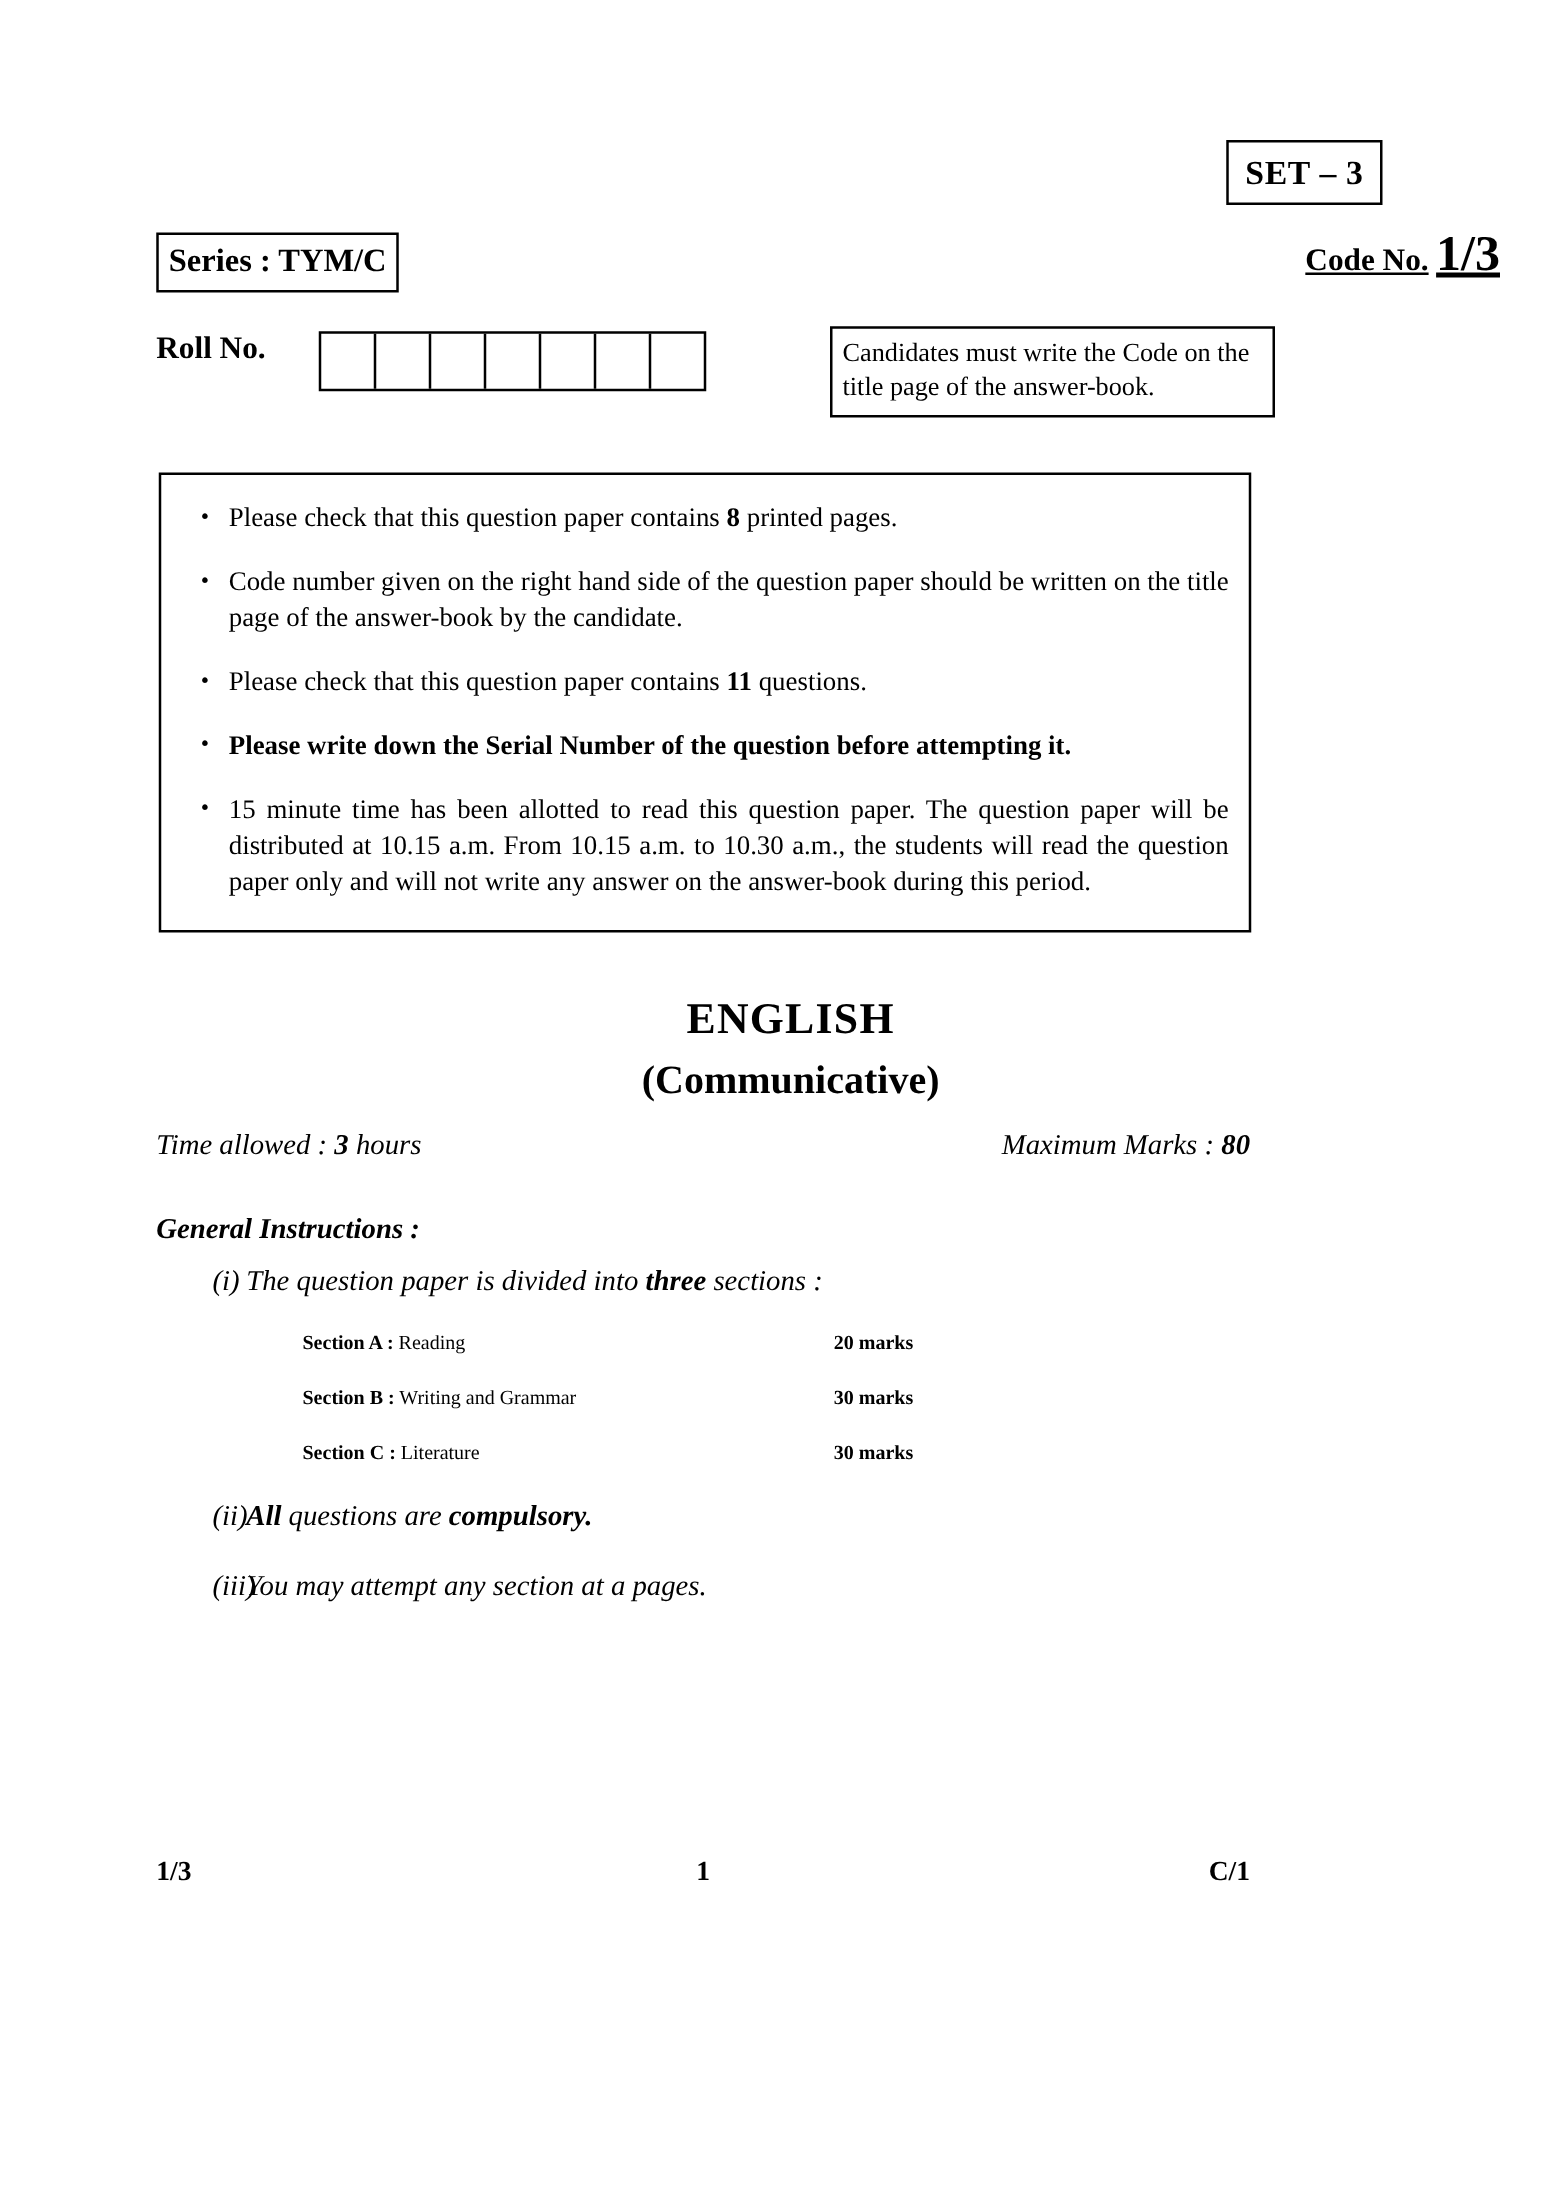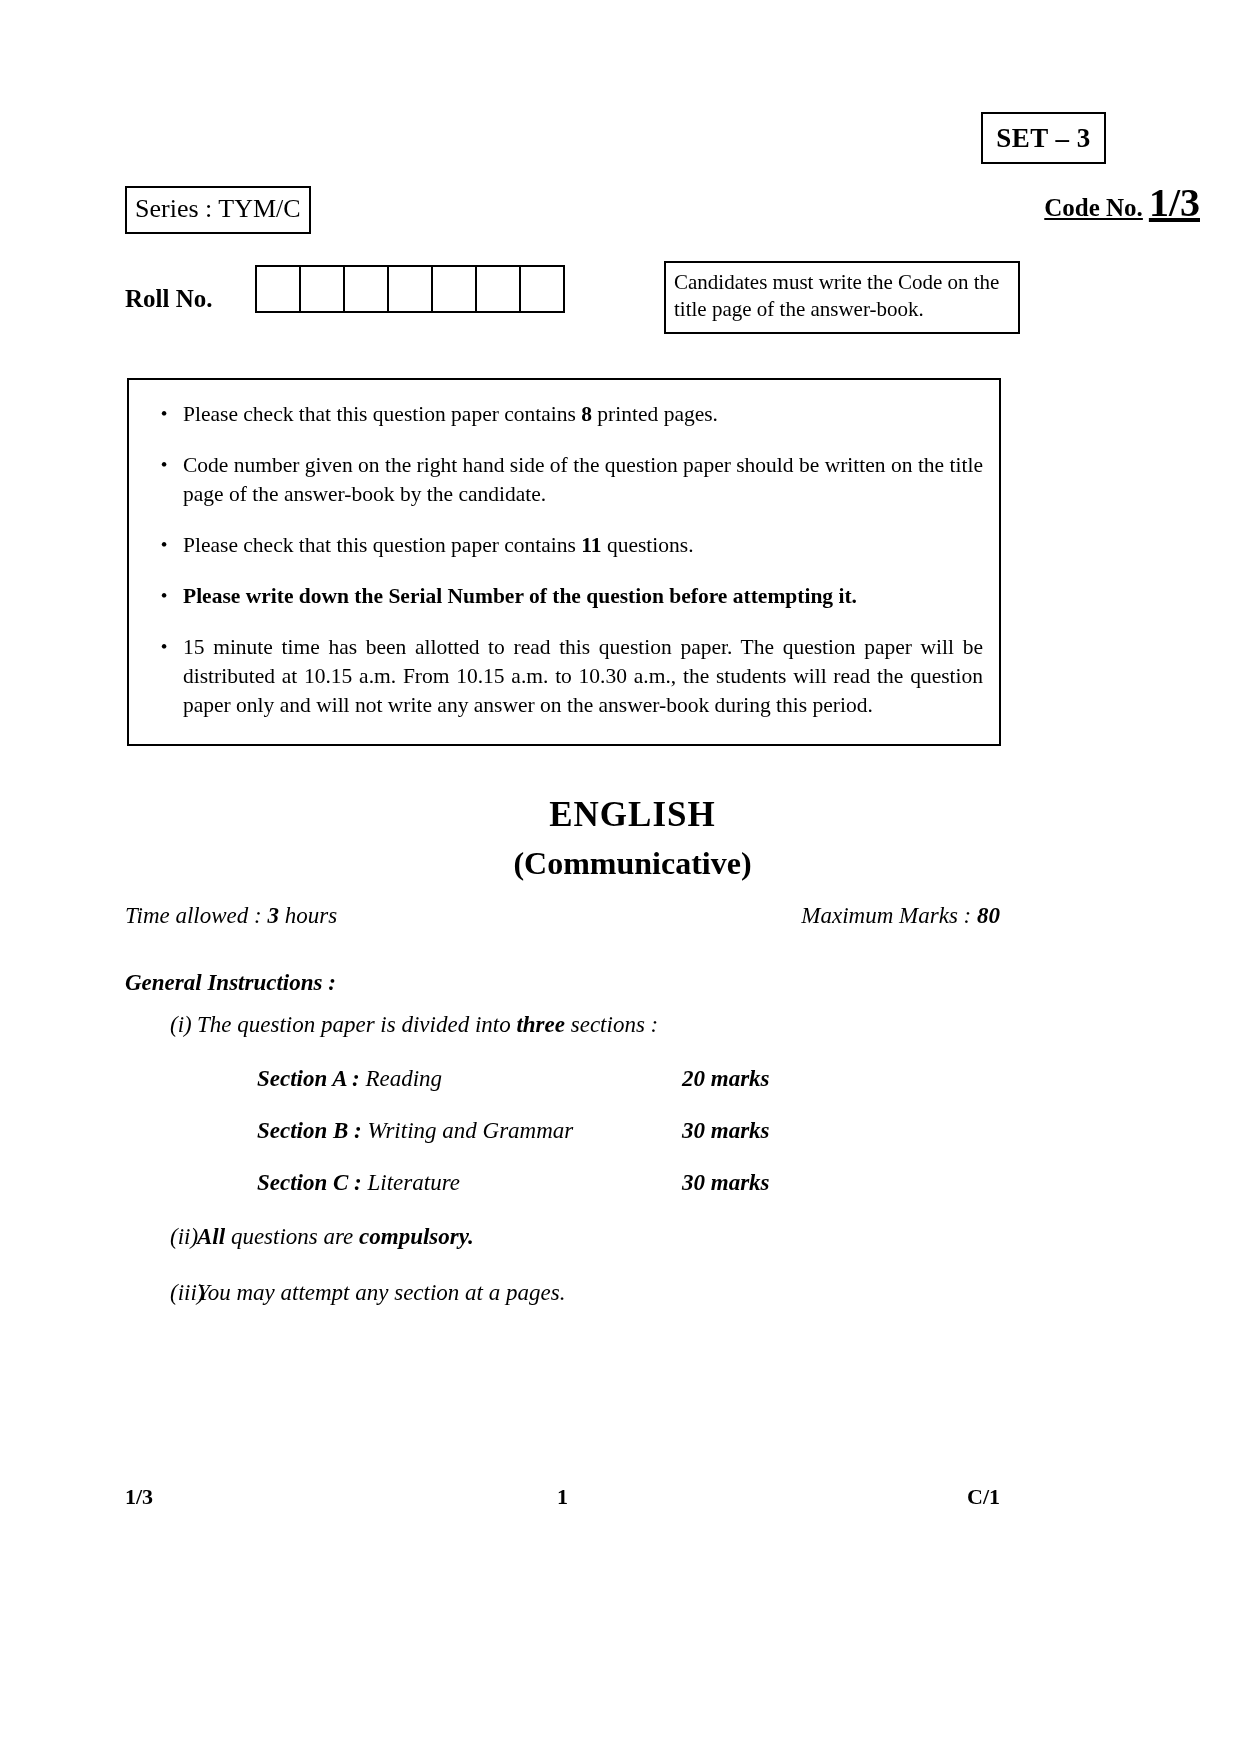--- a/index.html
+++ b/index.html
@@ -43,21 +43,21 @@
   
   .series-box {
     position: absolute;
     left: 113px;
     top: 186px;
     height: 38px;
     padding: 2px 8px 4px 8px;
     border: 2px solid #000;
     display: flex;
     align-items: center;
-    font-weight: normal;
+    font-weight: bold;
     font-size: 26px;
   }
 
   
   .code-no {
     position: absolute;
     right: 53px;
     top: 183px;
     display: flex;
     align-items: baseline;
@@ -74,21 +74,21 @@
     margin-left: 6px;
     line-height: 1;
   }
 
   
   .rollno-wrap {
     position: absolute;
     left: 113px;
     top: 265px;
     display: flex;
-    align-items: flex-end;
+    align-items: flex-start;
     gap: 30px;
   }
   .rollno-label {
     font-weight: bold;
     font-size: 25px;
     margin-right: 12px;
   }
   .rollno-grid {
     display: flex;
     border: 2px solid #000;
@@ -211,24 +211,22 @@
   }
   .gen-body { flex: 1 1 auto; }
   .gen-body b { font-weight: bold; }
 
   .sections-list {
     margin-top: 20px;
     margin-left: 117px;
   }
   .section-line {
     display: flex;
-    font-style: italic;
-    font-size: 23px;
+    font-size: 16px;
     margin-bottom: 26px;
-    margin-left: 15px;
   }
   .section-name {
     width: 425px;
     flex: 0 0 425px;
   }
   .section-name b { font-weight: bold; }
   .section-marks { font-weight: bold; }
 
   
   .footer {

